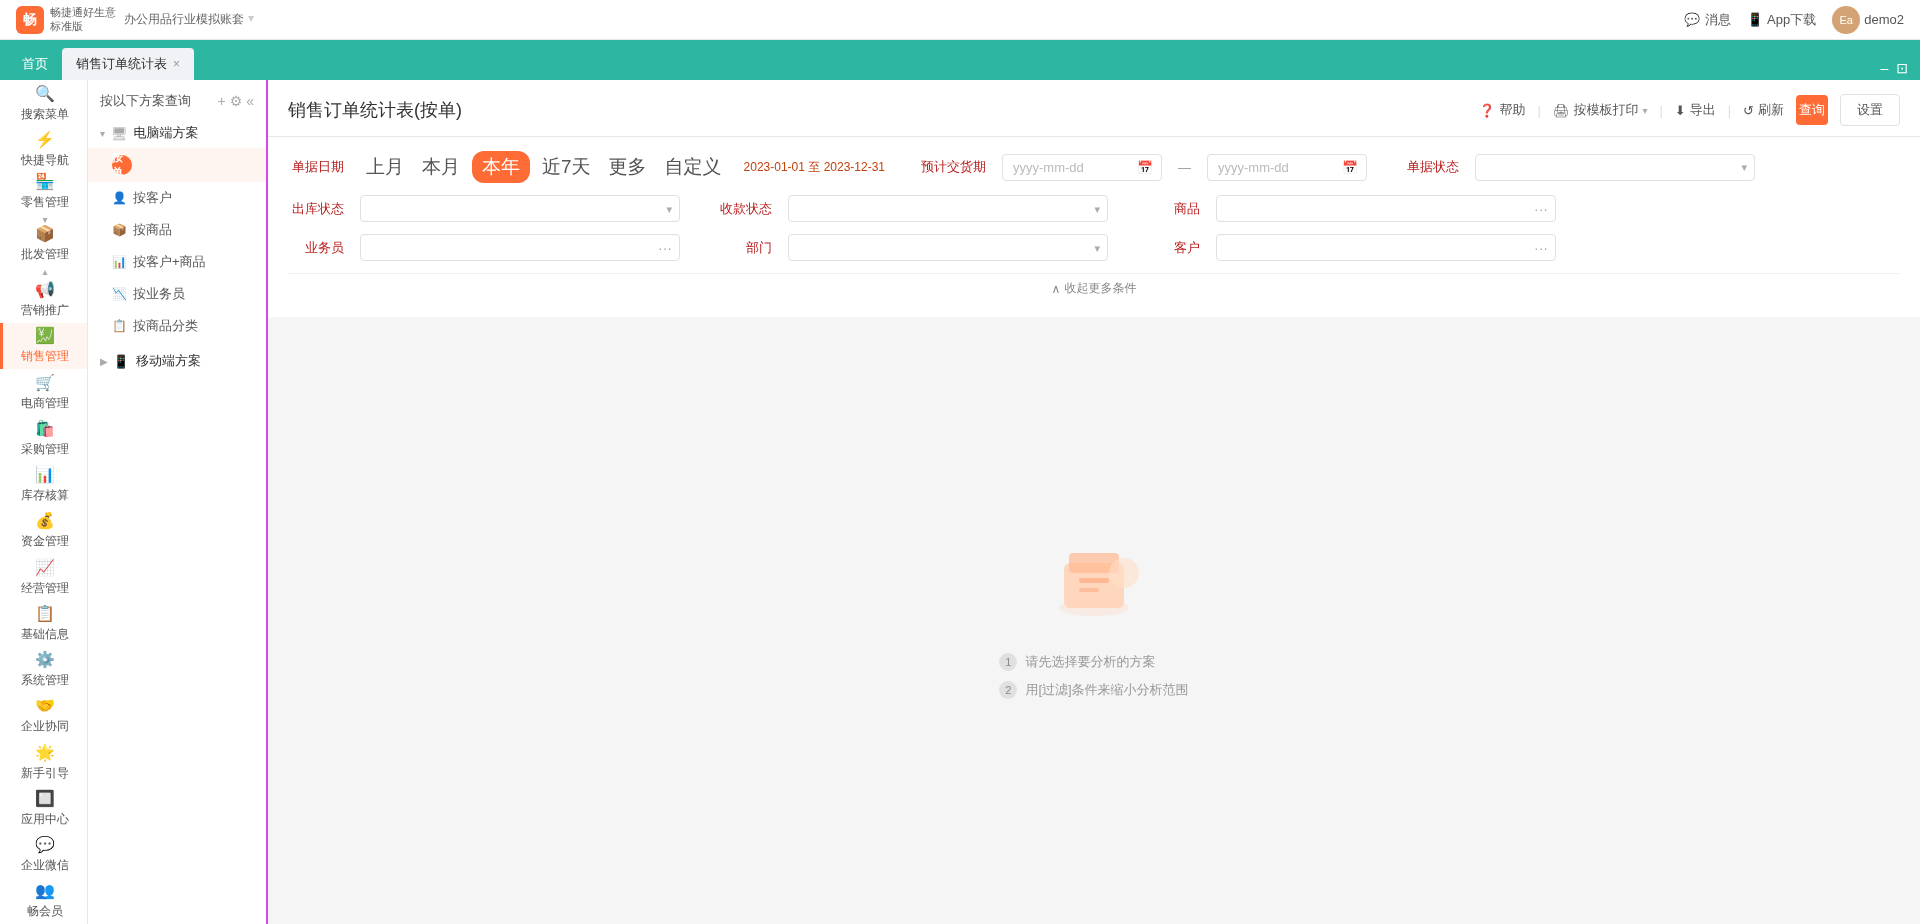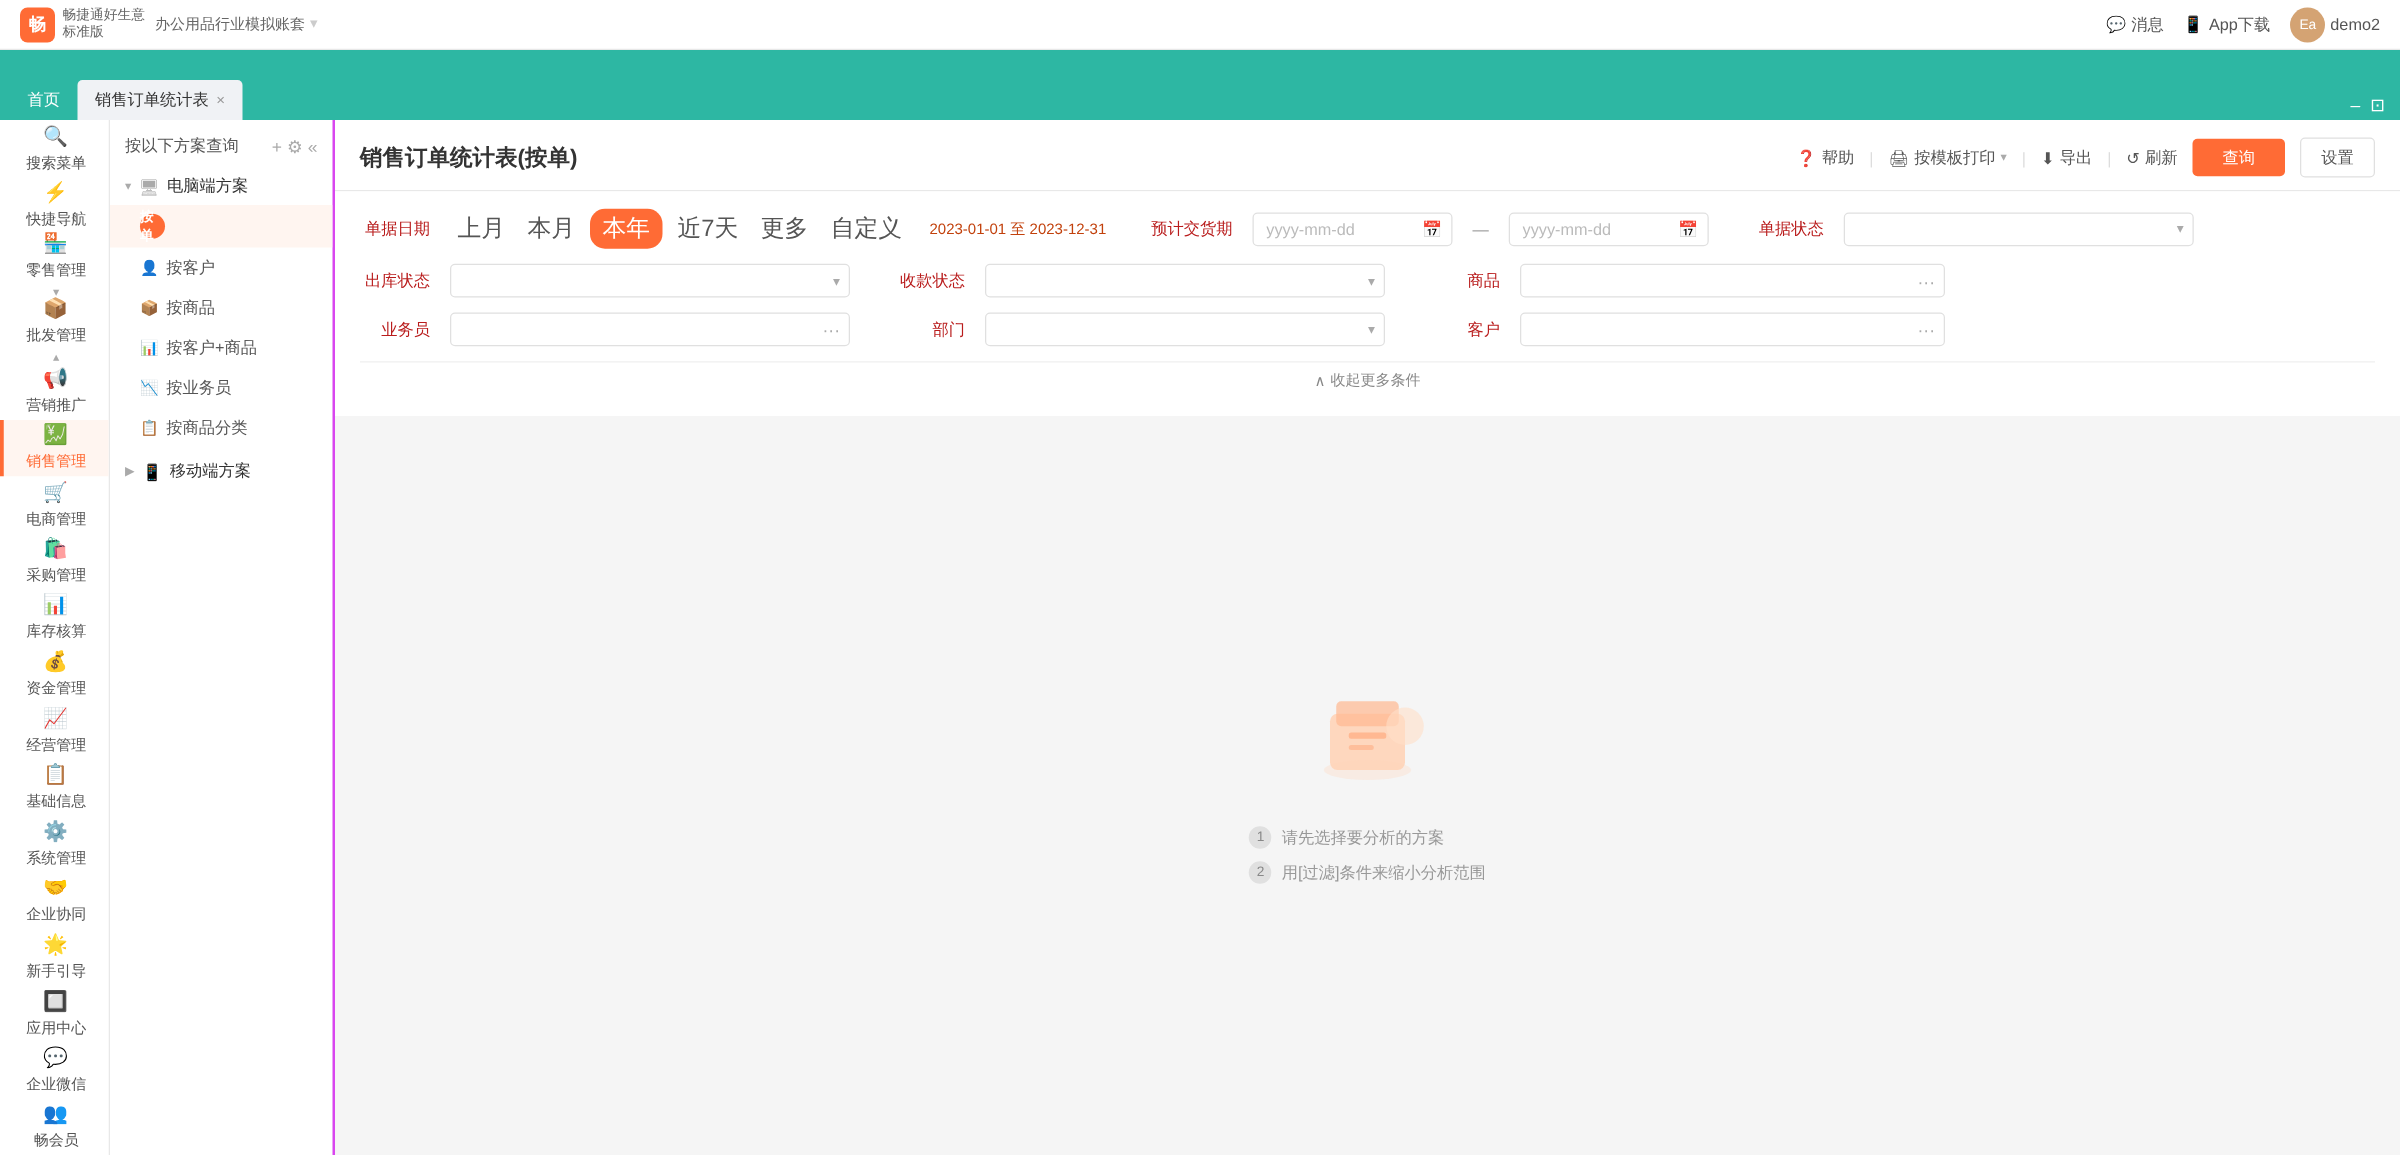--- a/index.html
+++ b/index.html
@@ -11,21 +11,21 @@
     .logo-area { display: flex; align-items: center; gap: 6px; }
     .logo-icon { width: 28px; height: 28px; background: #ff6b35; border-radius: 6px; display: flex; align-items: center; justify-content: center; color: #fff; font-size: 14px; font-weight: bold; }
     .logo-text { font-size: 11px; color: #666; line-height: 1.2; }
     .breadcrumb-area { display: flex; gap: 4px; font-size: 12px; color: #666; }
     .breadcrumb-sep { color: #ccc; }
     .top-bar-right { display: flex; align-items: center; gap: 16px; font-size: 13px; color: #555; }
     .top-bar-action { display: flex; align-items: center; gap: 4px; cursor: pointer; }
     .avatar { width: 28px; height: 28px; border-radius: 50%; background: #d4a373; display: flex; align-items: center; justify-content: center; color: #fff; font-size: 11px; }
 
     
-    .tab-bar { height: 56px; background: #2db7a3; display: flex; align-items: flex-end; padding: 0 0 0 8px; flex-shrink: 0; }
+    .tab-bar { height: 40px; background: #2db7a3; display: flex; align-items: flex-end; padding: 0 0 0 8px; flex-shrink: 0; }
     .tab-item { height: 32px; padding: 0 14px; display: flex; align-items: center; gap: 6px; cursor: pointer; font-size: 13px; border-radius: 4px 4px 0 0; }
     .tab-item.home { color: #fff; background: transparent; }
     .tab-item.active { background: #f0f2f5; color: #333; }
     .tab-close { color: #999; font-size: 12px; cursor: pointer; }
     .tab-bar-right { margin-left: auto; display: flex; align-items: center; gap: 8px; padding-right: 12px; padding-bottom: 4px; }
     .tab-bar-icon { color: #fff; font-size: 14px; cursor: pointer; }
 
     
     .main-layout { display: flex; flex: 1; overflow: hidden; }
 
@@ -52,21 +52,21 @@
     .plan-badge-circle { width: 20px; height: 20px; background: #ff6b35; border-radius: 50%; display: flex; align-items: center; justify-content: center; color: #fff; font-size: 11px; font-weight: bold; }
     .plan-item-icon { font-size: 12px; color: #aaa; }
     .mobile-group-header { display: flex; align-items: center; gap: 6px; padding: 6px 12px; font-size: 13px; color: #333; cursor: pointer; }
     .mobile-group-header .arrow { color: #aaa; font-size: 10px; }
 
     
     .right-main { flex: 1; display: flex; flex-direction: column; overflow: hidden; background: #f5f5f5; }
 
     
     .page-header { background: #fff; padding: 14px 20px 10px; border-bottom: 1px solid #e8e8e8; display: flex; align-items: center; justify-content: space-between; flex-shrink: 0; }
-    .page-title { font-size: 18px; font-weight: 700; color: #333; }
+    .page-title { font-size: 18px; font-weight: 400; color: #333; }
     .page-header-actions { display: flex; align-items: center; gap: 12px; }
     .header-action-btn { display: flex; align-items: center; gap: 4px; font-size: 13px; color: #555; cursor: pointer; }
     .header-action-divider { color: #ddd; }
 
     
     .filter-area { background: #fff; padding: 14px 20px; flex-shrink: 0; }
     .filter-row { display: flex; align-items: center; gap: 16px; margin-bottom: 12px; flex-wrap: wrap; }
     .filter-label { font-size: 13px; color: #b91c1c; white-space: nowrap; min-width: 56px; text-align: right; }
     .filter-date-group { display: flex; align-items: center; gap: 6px; }
     .date-shortcut { font-size: 19px; color: #555; cursor: pointer; padding: 3px 6px; border-radius: 3px; }
@@ -76,21 +76,21 @@
     .filter-input { border: 1px solid #e0e0e0; border-radius: 4px; padding: 5px 28px 5px 10px; font-size: 13px; color: #333; outline: none; background: #fff; min-width: 160px; }
     .filter-input::placeholder { color: #bbb; }
     .filter-input-icon { position: absolute; right: 8px; color: #aaa; font-size: 13px; }
     .filter-separator { color: #999; }
     .filter-select-wrap { position: relative; flex: 1; max-width: 320px; }
     .filter-select { border: 1px solid #e0e0e0; border-radius: 4px; padding: 5px 28px 5px 10px; font-size: 13px; color: #333; outline: none; background: #fff; width: 100%; appearance: none; cursor: pointer; }
     .filter-select-icon { position: absolute; right: 8px; top: 50%; transform: translateY(-50%); color: #aaa; font-size: 11px; pointer-events: none; }
     .filter-more-icon { color: #aaa; cursor: pointer; font-size: 14px; }
 
     
-    .query-btn { background: #ff6b35; color: #fff; border: none; border-radius: 4px; padding: 6px 24px; font-size: 13px; cursor: pointer; }
+    .query-btn { background: #ff6b35; color: #fff; border: none; border-radius: 4px; padding: 6px 3px; font-size: 13px; cursor: pointer; }
     .reset-btn { background: #fff; color: #555; border: 1px solid #e0e0e0; border-radius: 4px; padding: 6px 16px; font-size: 13px; cursor: pointer; }
 
     
     .collapse-bar { display: flex; justify-content: center; padding: 6px 0; background: #fff; border-top: 1px solid #f0f0f0; cursor: pointer; }
     .collapse-btn { display: flex; align-items: center; gap: 4px; font-size: 12px; color: #888; }
 
     
     .empty-state { flex: 1; display: flex; flex-direction: column; align-items: center; justify-content: center; background: #f5f5f5; padding: 40px; }
     .empty-state-img { width: 100px; height: 100px; position: relative; margin-bottom: 20px; }
     .empty-hints { text-align: left; }

